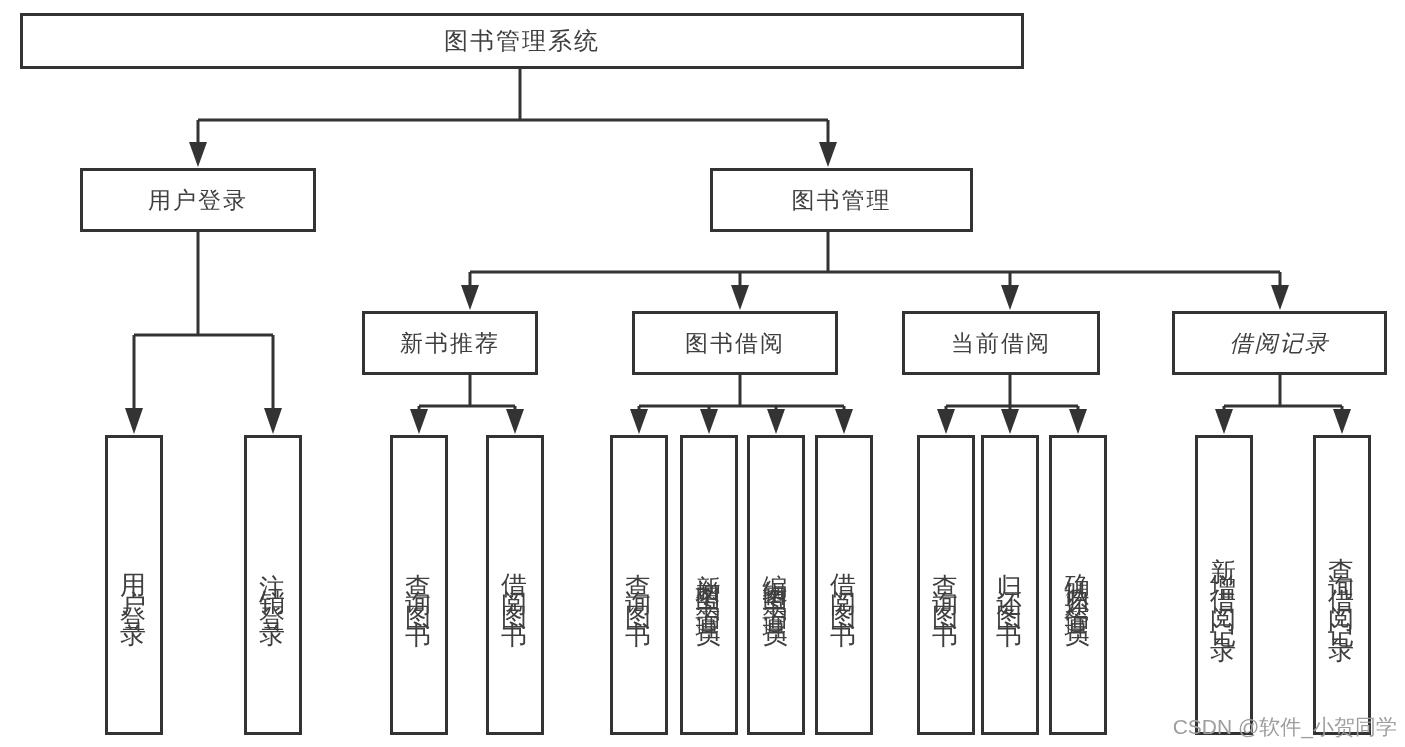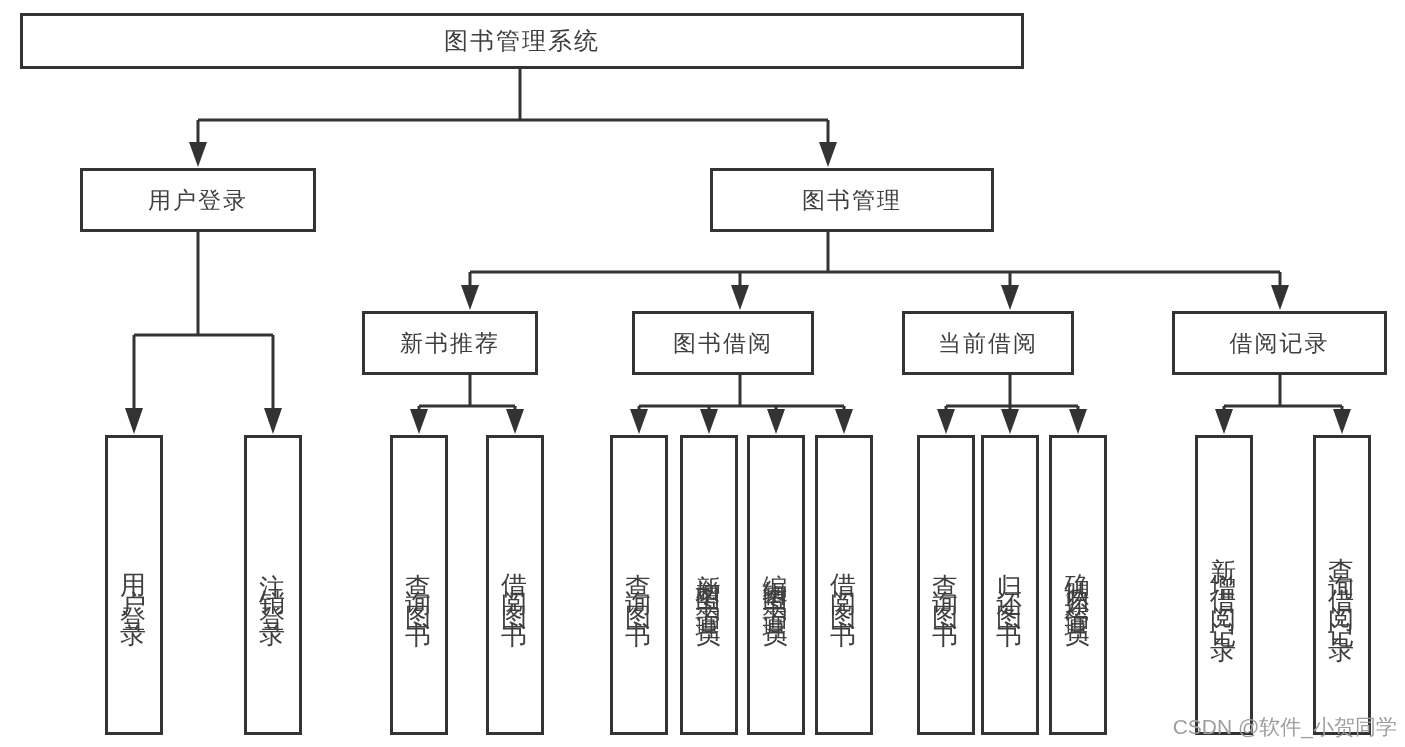--- a/index.html
+++ b/index.html
@@ -117,34 +117,34 @@
       <polygon points="1333,409 1351,409 1342,434"></polygon>
   </svg>
 
   <div class="box root" style="left:20px;top:13px;width:1004px;height:56px;">
     <span>图书管理系统</span>
   </div>
 
   <div class="box lvl" style="left:80px;top:168px;width:236px;height:64px;">
     <span>用户登录</span>
   </div>
-  <div class="box lvl" style="left:710px;top:168px;width:284px;height:64px;font-family:Liberation Serif, serif;">
+  <div class="box lvl" style="left:710px;top:168px;width:263px;height:64px;font-family:Liberation Serif, serif;">
     <span>图书管理</span>
   </div>
 
   <div class="box lvl" style="left:362px;top:311px;width:176px;height:64px;">
     <span>新书推荐</span>
   </div>
-  <div class="box lvl" style="left:632px;top:311px;width:182px;height:64px;">
+  <div class="box lvl" style="left:632px;top:311px;width:206px;height:64px;">
     <span>图书借阅</span>
   </div>
-  <div class="box lvl" style="left:902px;top:311px;width:172px;height:64px;">
+  <div class="box lvl" style="left:902px;top:311px;width:198px;height:64px;">
     <span>当前借阅</span>
   </div>
-  <div class="box lvl" style="left:1172px;top:311px;width:215px;height:64px;">
+  <div class="box lvl" style="left:1172px;top:311px;width:215px;height:64px;font-style:italic;">
     <span>借阅记录</span>
   </div>
 
   <div class="box leaf" style="left:105px;">
     <span>用户登录</span>
   </div>
   <div class="box leaf" style="left:244px;">
     <span>注销登录</span>
   </div>
 

